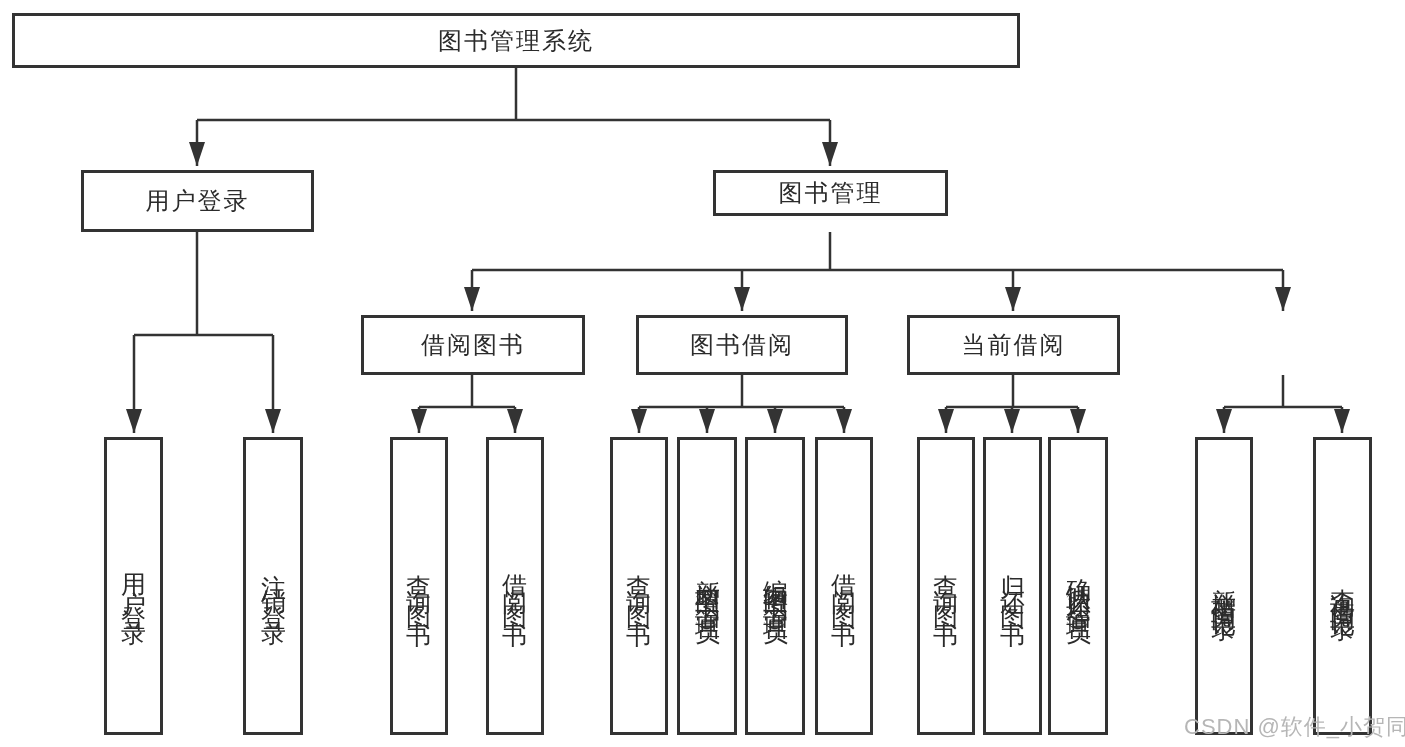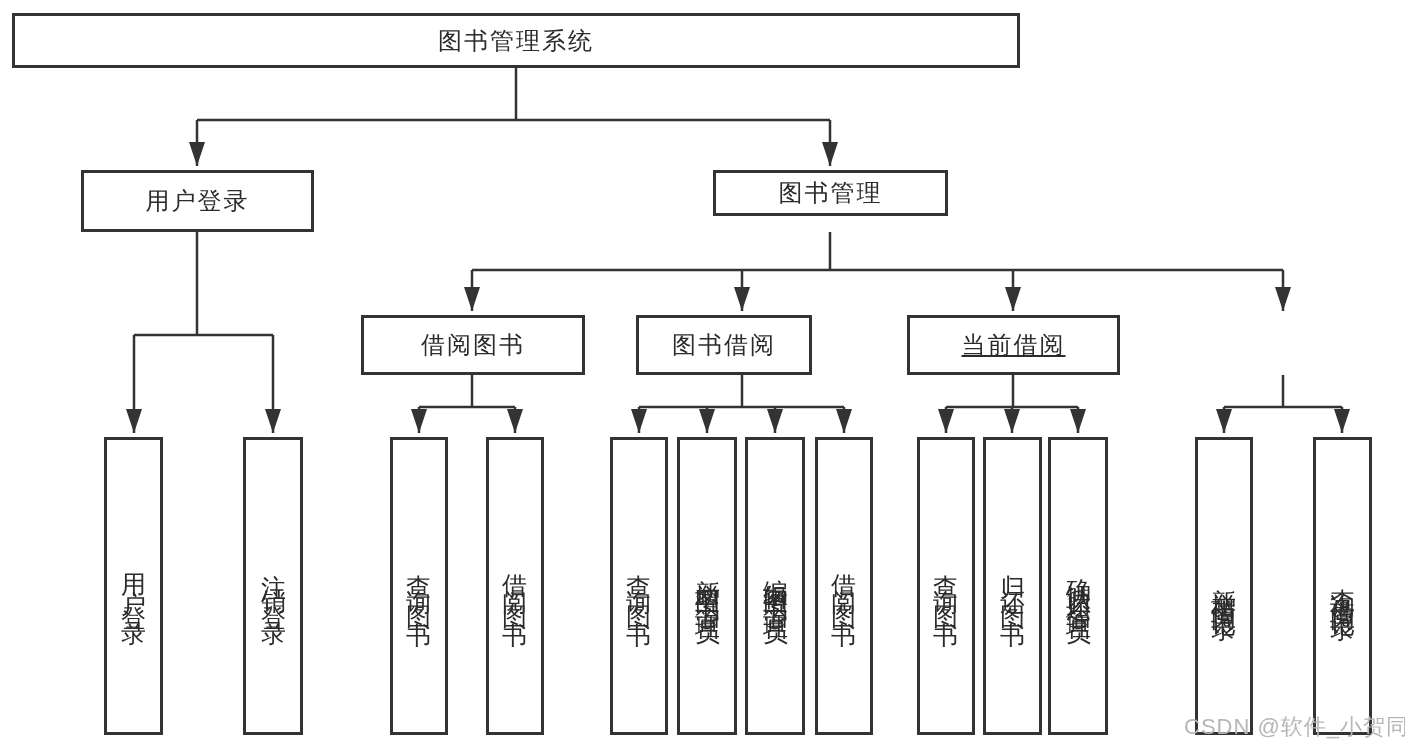--- a/index.html
+++ b/index.html
@@ -115,22 +115,22 @@
 
   <div class="node hbox" style="left:12px; top:13px; width:1008px; height:55px;">图书管理系统</div>
 
   <div class="node hbox" style="left:81px; top:170px; width:233px; height:62px;">用户登录</div>
   <div class="node hbox" style="left:713px; top:170px; width:235px; height:46px;">图书管理</div>
 
   <div class="node vbox v4" style="left:104px; top:437px; width:59px; height:298px;">用户登录</div>
   <div class="node vbox v4" style="left:243px; top:437px; width:60px; height:298px;">注销登录</div>
 
   <div class="node hbox" style="left:361px; top:315px; width:224px; height:60px;">借阅图书</div>
-  <div class="node hbox" style="left:636px; top:315px; width:176px; height:60px;text-align:right;">图书借阅</div>
-  <div class="node hbox" style="left:907px; top:315px; width:213px; height:60px;text-decoration:underline;">当前借阅</div>
+  <div class="node hbox" style="left:636px; top:315px; width:212px; height:60px;text-align:right;">图书借阅</div>
+  <div class="node hbox" style="left:907px; top:315px; width:213px; height:60px;">当前借阅</div>
 
   <div class="node vbox v4" style="left:390px; top:437px; width:58px; height:298px;">查询图书</div>
   <div class="node vbox v4" style="left:486px; top:437px; width:58px; height:298px;">借阅图书</div>
 
   <div class="node vbox v4" style="left:610px; top:437px; width:58px; height:298px;">查询图书</div>
   <div class="node vbox v9" style="left:677px; top:437px; width:60px; height:298px;">新增图书（管理员）</div>
   <div class="node vbox v9" style="left:745px; top:437px; width:60px; height:298px;">编辑图书（管理员）</div>
   <div class="node vbox v4" style="left:815px; top:437px; width:58px; height:298px;">借阅图书</div>
 
   <div class="node vbox v4" style="left:917px; top:437px; width:58px; height:298px;">查询图书</div>

